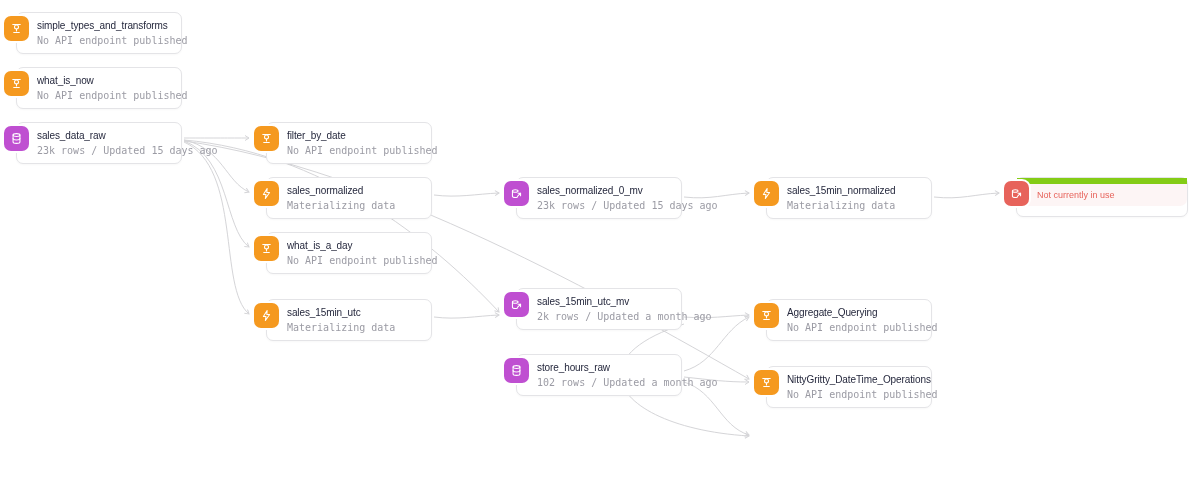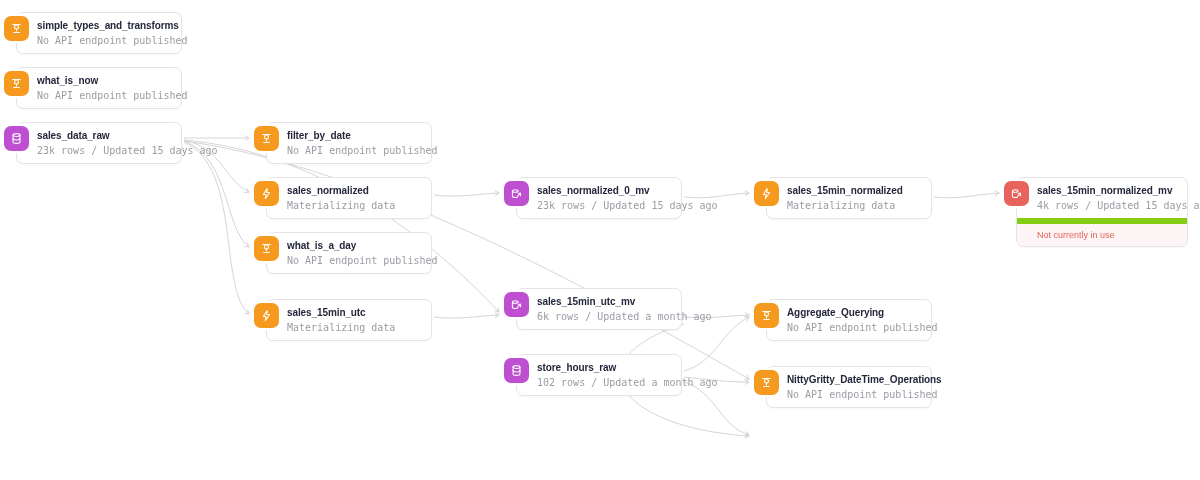--- a/index.html
+++ b/index.html
@@ -9,21 +9,21 @@
   }
   .edges{position:absolute;left:0;top:0;width:1200px;height:480px;}
   .edges path{fill:none;stroke:#d5d5d8;stroke-width:1;}
   .node{
     position:absolute;width:166px;min-height:40px;background:#ffffff;
     border:1px solid #e4e4e7;border-radius:7px;box-shadow:0 1px 2px rgba(0,0,0,0.03);
     box-sizing:border-box;
   }
   .node .body{padding:7px 8px 7px 20px;}
   .node .title{
-    font-size:10px;font-weight:bold;color:#25283d;letter-spacing:-0.1px;white-space:nowrap;
+    font-size:10px;font-weight:normal;color:#25283d;letter-spacing:-0.1px;white-space:nowrap;
   }
   .node .meta{
     margin-top:4px;font-family:"DejaVu Sans Mono","Liberation Mono",monospace;
     font-size:10px;color:#9b9ba4;white-space:nowrap;
   }
   .node .warn{
     border-top:6px solid #84cc16;background:#fdf5f5;color:#e7635b;
     font-size:9px;padding:6px 8px 6px 20px;border-radius:0 0 7px 7px;
   }
   .nicon{
@@ -199,21 +199,21 @@
   <div class="node n-s15umv">
     <span class="nicon c-mv">
       <svg viewBox="0 0 24 24">
           <ellipse cx="10" cy="8" rx="4.5" ry="2"></ellipse>
           <path d="M5.5,8 V16.5 C5.5,17.6 7.5,18.5 10,18.5 C11.2,18.5 12.3,18.3 13.2,18"></path>
           <path d="M13.5,16.5 L18.5,11.5 M18.5,11.5 H14.5 M18.5,11.5 V15.5"></path>
         </svg>
     </span>
     <div class="body">
       <div class="title">sales_15min_utc_mv</div>
-      <div class="meta">6k rows / Updated a month ago</div>
+      <div class="meta">2k rows / Updated a month ago</div>
     </div>
   </div>
 
   <div class="node n-shr">
     <span class="nicon c-ds">
       <svg viewBox="0 0 24 24">
           <ellipse cx="12" cy="6.5" rx="5.5" ry="2.3"></ellipse>
           <path d="M6.5,6.5 V17.5 C6.5,18.8 9,19.8 12,19.8 C15,19.8 17.5,18.8 17.5,17.5 V6.5"></path>
           <path d="M6.5,12 C6.5,13.3 9,14.3 12,14.3 C15,14.3 17.5,13.3 17.5,12"></path>
         </svg>
@@ -268,20 +268,16 @@
 
 
   <div class="node n-s15nmv">
     <span class="nicon c-mv-unused">
       <svg viewBox="0 0 24 24">
           <ellipse cx="10" cy="8" rx="4.5" ry="2"></ellipse>
           <path d="M5.5,8 V16.5 C5.5,17.6 7.5,18.5 10,18.5 C11.2,18.5 12.3,18.3 13.2,18"></path>
           <path d="M13.5,16.5 L18.5,11.5 M18.5,11.5 H14.5 M18.5,11.5 V15.5"></path>
         </svg>
     </span>
-    <div class="body">
-      <div class="title">sales_15min_normalized_mv</div>
-      <div class="meta">4k rows / Updated 15 days ago</div>
-    </div>
     <div class="warn">Not currently in use</div>
   </div>
 
 </div>
 
 </body></html>

